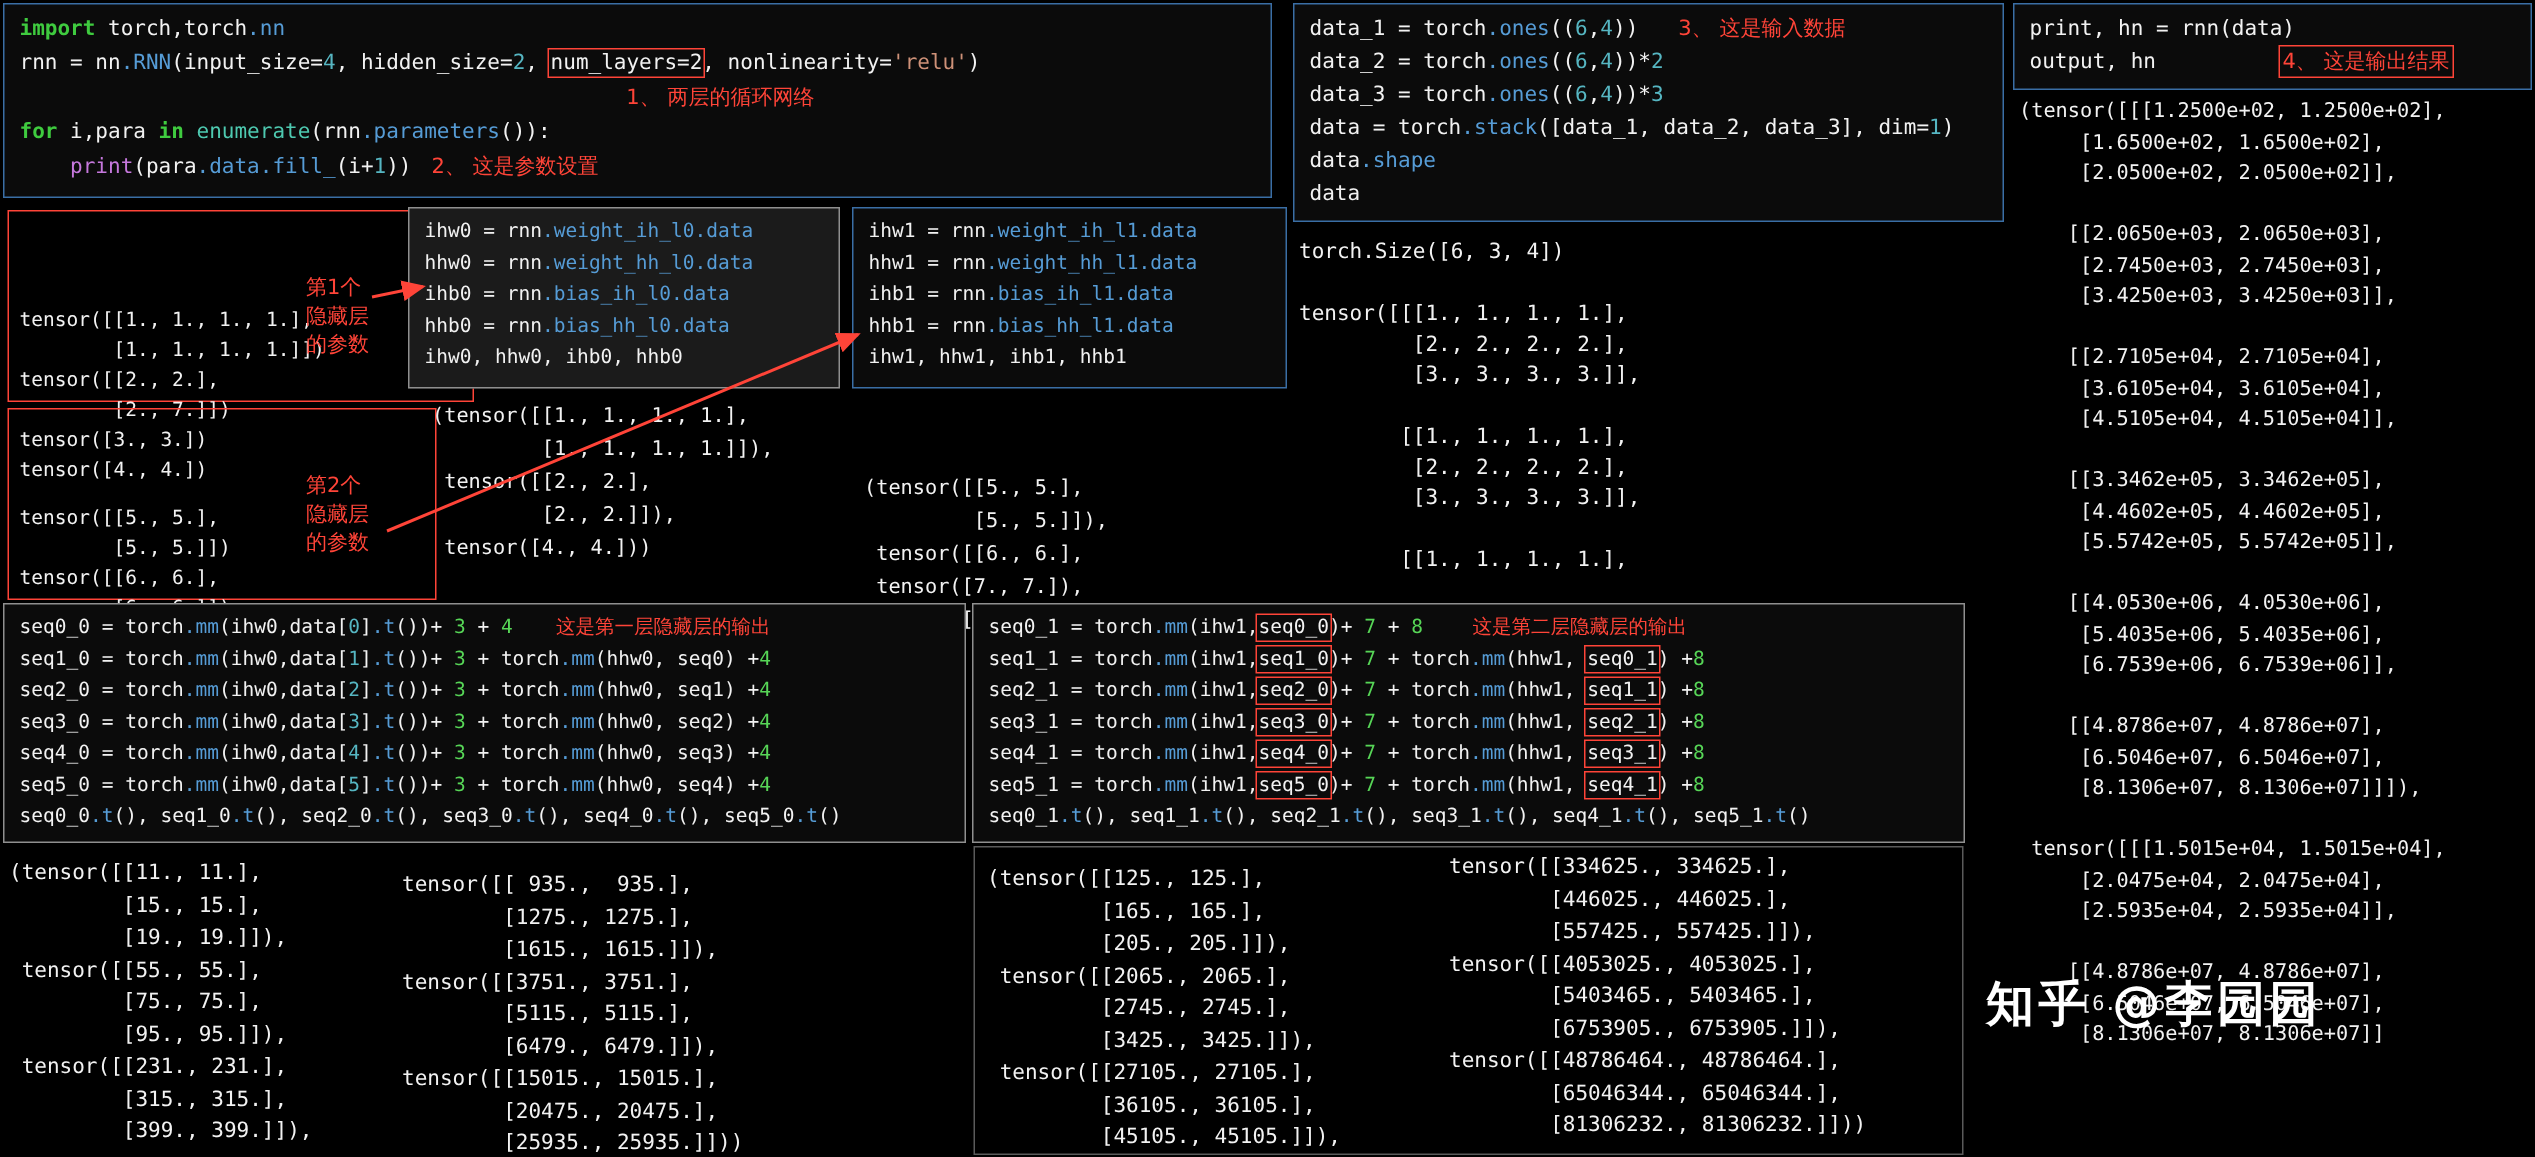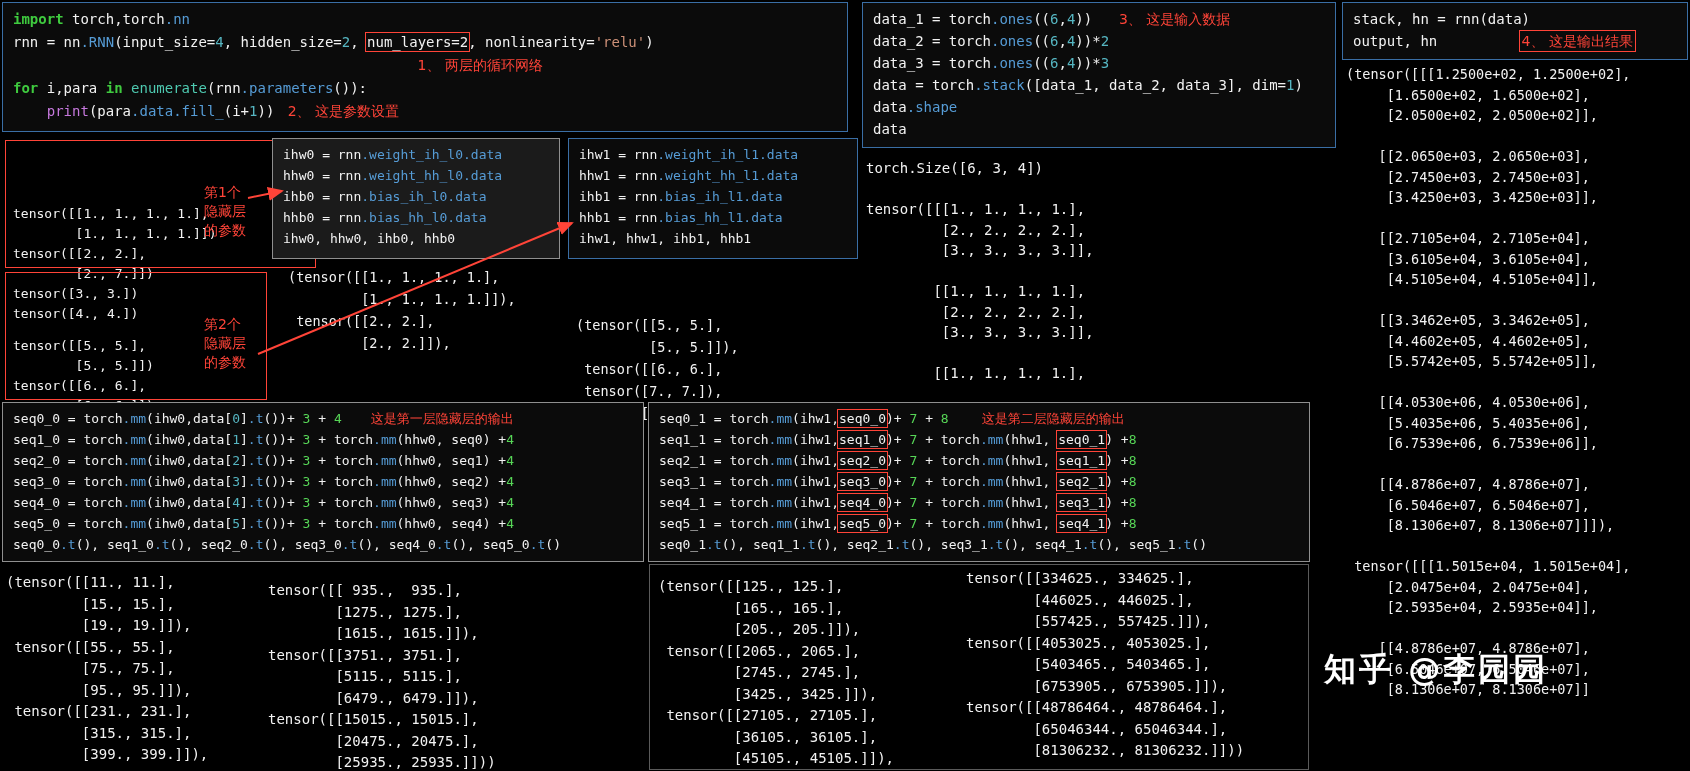--- a/index.html
+++ b/index.html
@@ -44,39 +44,39 @@
 
   <div class="redframe code" style="left:5px;top:140px;width:311px;height:128px;font-size:13px;line-height:20px;">
     <div class="cjk-label" style="left:198px;top:42px;">
         <div>第1个</div>
         <div>隐藏层</div>
         <div>的参数</div>
       </div>
     <div><div class="ln">tensor([[1., 1., 1., 1.],</div><div class="ln">        [1., 1., 1., 1.]])</div><div class="ln">tensor([[2., 2.],</div><div class="ln">        [2., 7.]])</div><div class="ln">tensor([3., 3.])</div><div class="ln">tensor([4., 4.])</div></div>
   </div>
 
-  <div class="redframe code" style="left:5px;top:272px;width:262px;height:128px;font-size:13px;line-height:20px;">
+  <div class="redframe code" style="left:5px;top:272px;width:286px;height:128px;font-size:13px;line-height:20px;">
     <div class="cjk-label" style="left:198px;top:42px;">
         <div>第2个</div>
         <div>隐藏层</div>
         <div>的参数</div>
       </div>
     <div><div class="ln">tensor([[5., 5.],</div><div class="ln">        [5., 5.]])</div><div class="ln">tensor([[6., 6.],</div><div class="ln">        [6., 6.]])</div><div class="ln">tensor([7., 7.])</div><div class="ln">tensor([8., 8.])</div></div>
   </div>
 
   <div class="panel gray code" style="left:272px;top:138px;width:288px;height:121px;font-size:13px;line-height:21px;"><div class="ln"><span class="t-p">ihw0 = rnn</span><span class="t-a">.weight_ih_l0.data</span></div><div class="ln"><span class="t-p">hhw0 = rnn</span><span class="t-a">.weight_hh_l0.data</span></div><div class="ln"><span class="t-p">ihb0 = rnn</span><span class="t-a">.bias_ih_l0.data</span></div><div class="ln"><span class="t-p">hhb0 = rnn</span><span class="t-a">.bias_hh_l0.data</span></div><div class="ln"><span class="t-p">ihw0, hhw0, ihb0, hhb0</span></div></div>
-  <div class="plainout" style="left:288px;top:266px;width:275px;font-size:13.5px;line-height:22px;"><div class="ln">(tensor([[1., 1., 1., 1.],</div><div class="ln">         [1., 1., 1., 1.]]),</div><div class="ln"> tensor([[2., 2.],</div><div class="ln">         [2., 2.]]),</div></div>
+  <div class="plainout" style="left:288px;top:266px;width:275px;font-size:13.5px;line-height:22px;"><div class="ln">(tensor([[1., 1., 1., 1.],</div><div class="ln">         [1., 1., 1., 1.]]),</div><div class="ln"> tensor([[2., 2.],</div><div class="ln">         [2., 2.]]),</div><div class="ln"> tensor([4., 4.]))</div></div>
 
   <div class="panel code" style="left:568px;top:138px;width:290px;height:121px;font-size:13px;line-height:21px;"><div class="ln"><span class="t-p">ihw1 = rnn</span><span class="t-a">.weight_ih_l1.data</span></div><div class="ln"><span class="t-p">hhw1 = rnn</span><span class="t-a">.weight_hh_l1.data</span></div><div class="ln"><span class="t-p">ihb1 = rnn</span><span class="t-a">.bias_ih_l1.data</span></div><div class="ln"><span class="t-p">hhb1 = rnn</span><span class="t-a">.bias_hh_l1.data</span></div><div class="ln"><span class="t-p">ihw1, hhw1, ihb1, hhb1</span></div></div>
   <div class="plainout" style="left:576px;top:266px;width:280px;font-size:13.5px;line-height:22px;margin-top:48px;"><div class="ln">(tensor([[5., 5.],</div><div class="ln">         [5., 5.]]),</div><div class="ln"> tensor([[6., 6.],</div><div class="ln"> tensor([7., 7.]),</div><div class="ln"> tensor([8., 8.]))</div></div>
 
   <div class="panel code" style="left:862px;top:2px;width:474px;height:146px;font-size:14px;line-height:22px;"><div class="ln"><span class="t-p">data_1 = torch</span><span class="t-a">.ones</span><span class="t-p">((</span><span class="t-n">6</span><span class="t-p">,</span><span class="t-n">4</span><span class="t-p">))</span><span class="t-r">      3、 这是输入数据</span></div><div class="ln"><span class="t-p">data_2 = torch</span><span class="t-a">.ones</span><span class="t-p">((</span><span class="t-n">6</span><span class="t-p">,</span><span class="t-n">4</span><span class="t-p">))*</span><span class="t-n">2</span></div><div class="ln"><span class="t-p">data_3 = torch</span><span class="t-a">.ones</span><span class="t-p">((</span><span class="t-n">6</span><span class="t-p">,</span><span class="t-n">4</span><span class="t-p">))*</span><span class="t-n">3</span></div><div class="ln"><span class="t-p">data = torch</span><span class="t-a">.stack</span><span class="t-p">([data_1, data_2, data_3], dim=</span><span class="t-n">1</span><span class="t-p">)</span></div><div class="ln"><span class="t-p">data</span><span class="t-a">.shape</span></div><div class="ln"><span class="t-p">data</span></div></div>
   <div class="plainout" style="left:866px;top:158px;width:468px;font-size:14px;line-height:20.5px;"><div class="ln">torch.Size([6, 3, 4])</div><div class="ln">&nbsp;</div><div class="ln">tensor([[[1., 1., 1., 1.],</div><div class="ln">         [2., 2., 2., 2.],</div><div class="ln">         [3., 3., 3., 3.]],</div><div class="ln">&nbsp;</div><div class="ln">        [[1., 1., 1., 1.],</div><div class="ln">         [2., 2., 2., 2.],</div><div class="ln">         [3., 3., 3., 3.]],</div><div class="ln">&nbsp;</div><div class="ln">        [[1., 1., 1., 1.],</div></div>
 
-  <div class="panel code" style="left:1342px;top:2px;width:346px;height:58px;font-size:14px;line-height:22px;"><div class="ln"><span class="t-p">stack, hn = rnn(data)</span></div><div class="ln"><span class="t-p">output, hn</span><span class="t-p">          </span><span class="t-rr">4、 这是输出结果</span></div></div>
+  <div class="panel code" style="left:1342px;top:2px;width:346px;height:58px;font-size:14px;line-height:22px;"><div class="ln"><span class="t-p">print, hn = rnn(data)</span></div><div class="ln"><span class="t-p">output, hn</span><span class="t-p">          </span><span class="t-rr">4、 这是输出结果</span></div></div>
   <div class="plainout" style="left:1346px;top:64px;width:340px;font-size:13.5px;line-height:20.5px;"><div class="ln">(tensor([[[1.2500e+02, 1.2500e+02],</div><div class="ln">     [1.6500e+02, 1.6500e+02],</div><div class="ln">     [2.0500e+02, 2.0500e+02]],</div><div class="ln">&nbsp;</div><div class="ln">    [[2.0650e+03, 2.0650e+03],</div><div class="ln">     [2.7450e+03, 2.7450e+03],</div><div class="ln">     [3.4250e+03, 3.4250e+03]],</div><div class="ln">&nbsp;</div><div class="ln">    [[2.7105e+04, 2.7105e+04],</div><div class="ln">     [3.6105e+04, 3.6105e+04],</div><div class="ln">     [4.5105e+04, 4.5105e+04]],</div><div class="ln">&nbsp;</div><div class="ln">    [[3.3462e+05, 3.3462e+05],</div><div class="ln">     [4.4602e+05, 4.4602e+05],</div><div class="ln">     [5.5742e+05, 5.5742e+05]],</div><div class="ln">&nbsp;</div><div class="ln">    [[4.0530e+06, 4.0530e+06],</div><div class="ln">     [5.4035e+06, 5.4035e+06],</div><div class="ln">     [6.7539e+06, 6.7539e+06]],</div><div class="ln">&nbsp;</div><div class="ln">    [[4.8786e+07, 4.8786e+07],</div><div class="ln">     [6.5046e+07, 6.5046e+07],</div><div class="ln">     [8.1306e+07, 8.1306e+07]]]),</div><div class="ln">&nbsp;</div><div class="ln"> tensor([[[1.5015e+04, 1.5015e+04],</div><div class="ln">     [2.0475e+04, 2.0475e+04],</div><div class="ln">     [2.5935e+04, 2.5935e+04]],</div><div class="ln">&nbsp;</div><div class="ln">    [[4.8786e+07, 4.8786e+07],</div><div class="ln">     [6.5046e+07, 6.5046e+07],</div><div class="ln">     [8.1306e+07, 8.1306e+07]]</div></div>
 
   <div class="panel gray code" style="left:2px;top:402px;width:642px;height:160px;font-size:13px;line-height:21px;background:#0b0b0b;"><div class="ln"><span class="t-p">seq0_0 = torch</span><span class="t-a">.mm</span><span class="t-p">(ihw0,data[</span><span class="t-n">0</span><span class="t-p">]</span><span class="t-a">.t</span><span class="t-p">())+ </span><span class="t-g">3</span><span class="t-p"> + </span><span class="t-g">4</span><span class="t-r">       这是第一层隐藏层的输出</span></div><div class="ln"><span class="t-p">seq1_0 = torch</span><span class="t-a">.mm</span><span class="t-p">(ihw0,data[</span><span class="t-n">1</span><span class="t-p">]</span><span class="t-a">.t</span><span class="t-p">())+ </span><span class="t-g">3</span><span class="t-p"> + torch</span><span class="t-a">.mm</span><span class="t-p">(hhw0, seq0) +</span><span class="t-g">4</span></div><div class="ln"><span class="t-p">seq2_0 = torch</span><span class="t-a">.mm</span><span class="t-p">(ihw0,data[</span><span class="t-n">2</span><span class="t-p">]</span><span class="t-a">.t</span><span class="t-p">())+ </span><span class="t-g">3</span><span class="t-p"> + torch</span><span class="t-a">.mm</span><span class="t-p">(hhw0, seq1) +</span><span class="t-g">4</span></div><div class="ln"><span class="t-p">seq3_0 = torch</span><span class="t-a">.mm</span><span class="t-p">(ihw0,data[</span><span class="t-n">3</span><span class="t-p">]</span><span class="t-a">.t</span><span class="t-p">())+ </span><span class="t-g">3</span><span class="t-p"> + torch</span><span class="t-a">.mm</span><span class="t-p">(hhw0, seq2) +</span><span class="t-g">4</span></div><div class="ln"><span class="t-p">seq4_0 = torch</span><span class="t-a">.mm</span><span class="t-p">(ihw0,data[</span><span class="t-n">4</span><span class="t-p">]</span><span class="t-a">.t</span><span class="t-p">())+ </span><span class="t-g">3</span><span class="t-p"> + torch</span><span class="t-a">.mm</span><span class="t-p">(hhw0, seq3) +</span><span class="t-g">4</span></div><div class="ln"><span class="t-p">seq5_0 = torch</span><span class="t-a">.mm</span><span class="t-p">(ihw0,data[</span><span class="t-n">5</span><span class="t-p">]</span><span class="t-a">.t</span><span class="t-p">())+ </span><span class="t-g">3</span><span class="t-p"> + torch</span><span class="t-a">.mm</span><span class="t-p">(hhw0, seq4) +</span><span class="t-g">4</span></div><div class="ln"><span class="t-p">seq0_0</span><span class="t-a">.t</span><span class="t-p">(), seq1_0</span><span class="t-a">.t</span><span class="t-p">(), seq2_0</span><span class="t-a">.t</span><span class="t-p">(), seq3_0</span><span class="t-a">.t</span><span class="t-p">(), seq4_0</span><span class="t-a">.t</span><span class="t-p">(), seq5_0</span><span class="t-a">.t</span><span class="t-p">()</span></div></div>
 
   <div class="panel gray code" style="left:648px;top:402px;width:662px;height:160px;font-size:13px;line-height:21px;background:#0b0b0b;"><div class="ln"><span class="t-p">seq0_1 = torch</span><span class="t-a">.mm</span><span class="t-p">(ihw1,</span><span class="t-rb">seq0_0</span><span class="t-p">)+ </span><span class="t-g">7</span><span class="t-p"> + </span><span class="t-g">8</span><span class="t-r">        这是第二层隐藏层的输出</span></div><div class="ln"><span class="t-p">seq1_1 = torch</span><span class="t-a">.mm</span><span class="t-p">(ihw1,</span><span class="t-rb">seq1_0</span><span class="t-p">)+ </span><span class="t-g">7</span><span class="t-p"> + torch</span><span class="t-a">.mm</span><span class="t-p">(hhw1, </span><span class="t-rb">seq0_1</span><span class="t-p">) +</span><span class="t-g">8</span></div><div class="ln"><span class="t-p">seq2_1 = torch</span><span class="t-a">.mm</span><span class="t-p">(ihw1,</span><span class="t-rb">seq2_0</span><span class="t-p">)+ </span><span class="t-g">7</span><span class="t-p"> + torch</span><span class="t-a">.mm</span><span class="t-p">(hhw1, </span><span class="t-rb">seq1_1</span><span class="t-p">) +</span><span class="t-g">8</span></div><div class="ln"><span class="t-p">seq3_1 = torch</span><span class="t-a">.mm</span><span class="t-p">(ihw1,</span><span class="t-rb">seq3_0</span><span class="t-p">)+ </span><span class="t-g">7</span><span class="t-p"> + torch</span><span class="t-a">.mm</span><span class="t-p">(hhw1, </span><span class="t-rb">seq2_1</span><span class="t-p">) +</span><span class="t-g">8</span></div><div class="ln"><span class="t-p">seq4_1 = torch</span><span class="t-a">.mm</span><span class="t-p">(ihw1,</span><span class="t-rb">seq4_0</span><span class="t-p">)+ </span><span class="t-g">7</span><span class="t-p"> + torch</span><span class="t-a">.mm</span><span class="t-p">(hhw1, </span><span class="t-rb">seq3_1</span><span class="t-p">) +</span><span class="t-g">8</span></div><div class="ln"><span class="t-p">seq5_1 = torch</span><span class="t-a">.mm</span><span class="t-p">(ihw1,</span><span class="t-rb">seq5_0</span><span class="t-p">)+ </span><span class="t-g">7</span><span class="t-p"> + torch</span><span class="t-a">.mm</span><span class="t-p">(hhw1, </span><span class="t-rb">seq4_1</span><span class="t-p">) +</span><span class="t-g">8</span></div><div class="ln"><span class="t-p">seq0_1</span><span class="t-a">.t</span><span class="t-p">(), seq1_1</span><span class="t-a">.t</span><span class="t-p">(), seq2_1</span><span class="t-a">.t</span><span class="t-p">(), seq3_1</span><span class="t-a">.t</span><span class="t-p">(), seq4_1</span><span class="t-a">.t</span><span class="t-p">(), seq5_1</span><span class="t-a">.t</span><span class="t-p">()</span></div></div>
 
   <div class="plainout" style="left:6px;top:572px;width:255px;font-size:14px;line-height:21.5px;"><div class="ln">(tensor([[11., 11.],</div><div class="ln">         [15., 15.],</div><div class="ln">         [19., 19.]]),</div><div class="ln"> tensor([[55., 55.],</div><div class="ln">         [75., 75.],</div><div class="ln">         [95., 95.]]),</div><div class="ln"> tensor([[231., 231.],</div><div class="ln">         [315., 315.],</div><div class="ln">         [399., 399.]]),</div></div>
   <div class="plainout" style="left:268px;top:580px;width:330px;font-size:14px;line-height:21.5px;"><div class="ln">tensor([[ 935.,  935.],</div><div class="ln">        [1275., 1275.],</div><div class="ln">        [1615., 1615.]]),</div><div class="ln">tensor([[3751., 3751.],</div><div class="ln">        [5115., 5115.],</div><div class="ln">        [6479., 6479.]]),</div><div class="ln">tensor([[15015., 15015.],</div><div class="ln">        [20475., 20475.],</div><div class="ln">        [25935., 25935.]]))</div></div>
 
   <div class="midframe" style="left:649px;top:564px;width:660px;height:206px;"></div>

